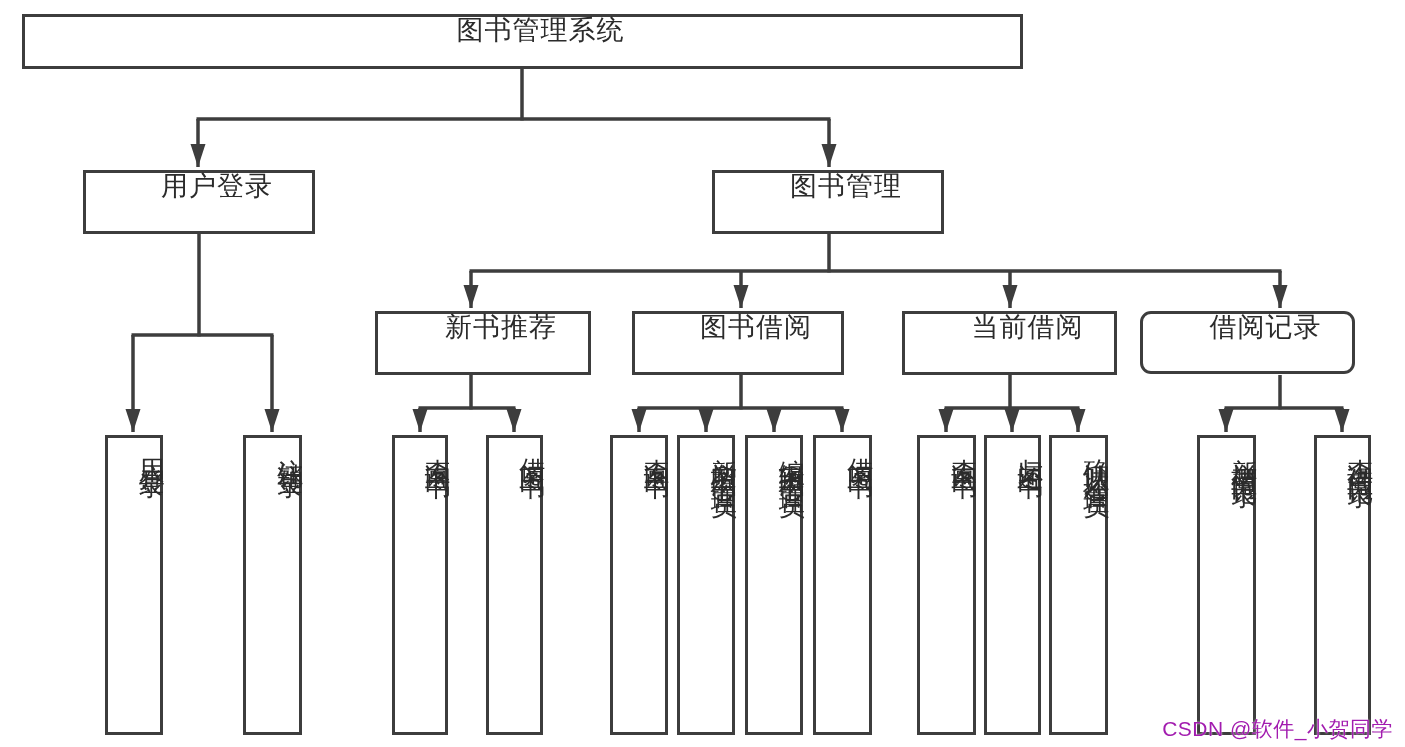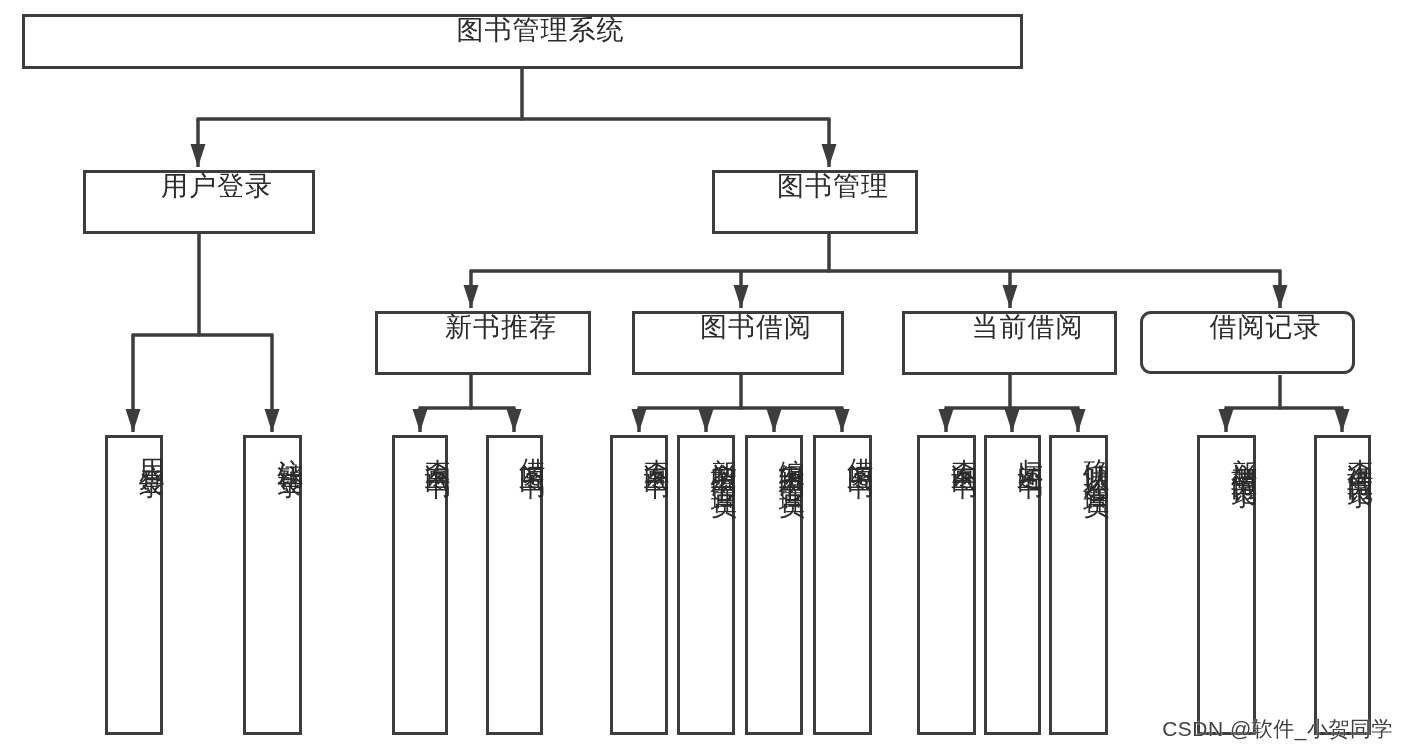--- a/index.html
+++ b/index.html
@@ -37,21 +37,21 @@
     text-orientation:mixed;
     font-size:26px;
     letter-spacing:5px;
     line-height:1.1;
     white-space:nowrap;
   }
   
   .b-root{left:22px;top:14px;width:1001px;height:55px;}
   
   .b-ul  {left:83px; top:170px;width:232px;height:64px;}
-  .b-bm  {left:712px;top:170px;width:206px;height:64px;}
+  .b-bm  {left:712px;top:170px;width:232px;height:64px;}
   
   .b-g0{left:363px; top:311px;width:216px;height:64px;margin-left:12px;}
   .b-g1{left:632px; top:311px;width:212px;height:64px;}
   .b-g2{left:902px; top:311px;width:215px;height:64px;font-family:Liberation Serif, serif;}
   .b-g3{left:1140px;top:311px;width:215px;height:63px;border-radius:11px;}
   
   .leaf{top:435px;height:300px;}
   .b-a0{left:105px; width:58px;}
   .b-a1{left:243px; width:59px;}
   .b-b0{left:392px; width:56px;}
@@ -63,21 +63,21 @@
   .b-d0{left:917px; width:59px;}
   .b-d1{left:984px; width:57px;}
   .b-d2{left:1049px;width:59px;}
   .b-e0{left:1197px;width:59px;}
   .b-e1{left:1314px;width:57px;}
   .watermark{
     position:absolute;
     right:12px;
     bottom:4px;
     font-size:21px;
-    color:#404040;
+    color:#a21caf;
     letter-spacing:0.5px;
     white-space:nowrap;
     z-index:5;
     text-shadow:0 0 2px #ffffff;
   }
 </style>
 </head>
 <body>
 
 <div class="stage">

